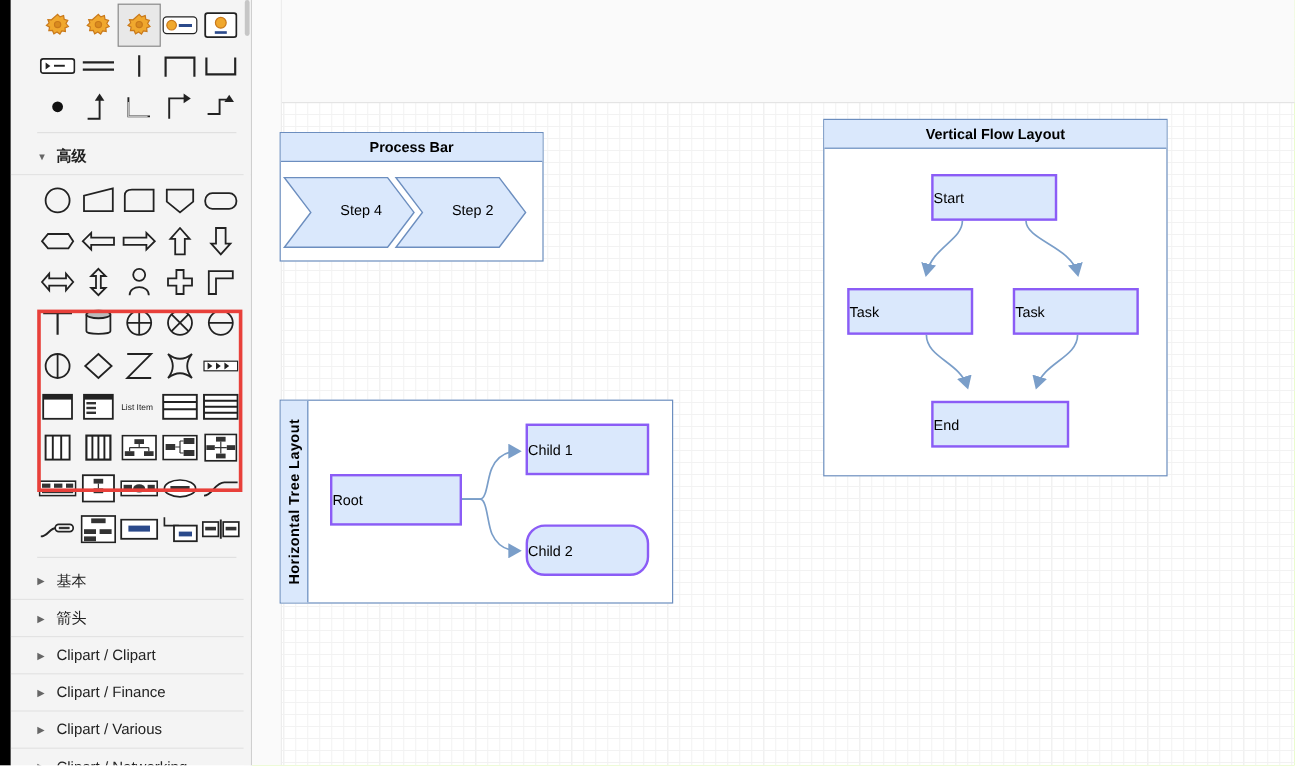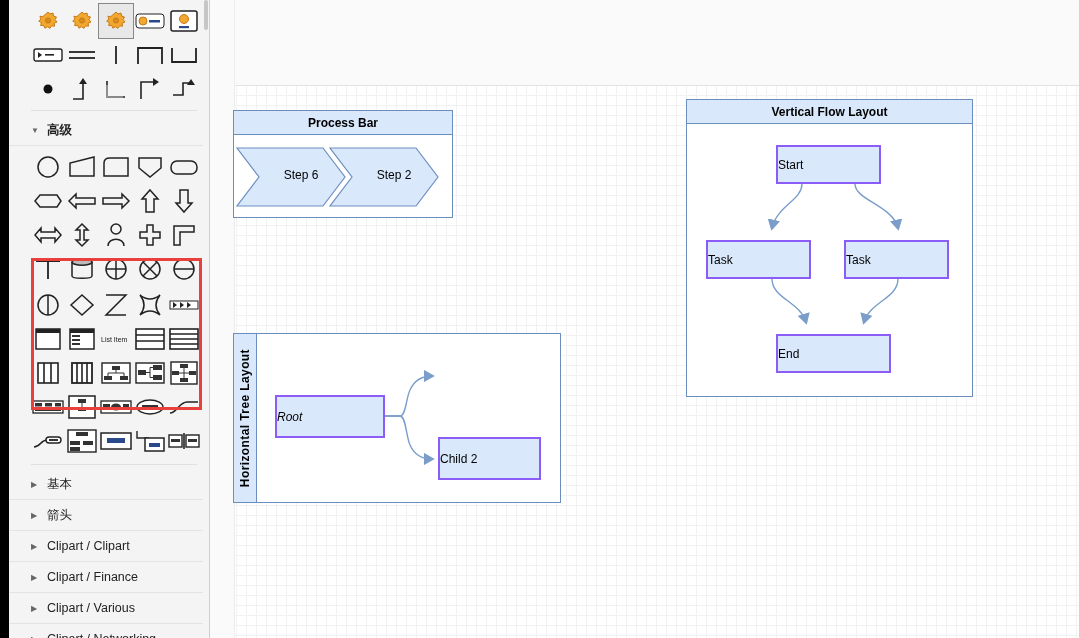--- a/index.html
+++ b/index.html
@@ -600,21 +600,21 @@
     <svg class="overlay" width="1079" height="638">
 
       <g>
         <path d="M27 148 L113 148 L135 177 L113 206 L27 206 L49 177 Z" fill="#dae8fc" stroke="#6c8ebf" stroke-width="1.2"></path>
       </g>
 
       <g>
         <path d="M120 148 L206 148 L228 177 L206 206 L120 206 L142 177 Z" fill="#dae8fc" stroke="#6c8ebf" stroke-width="1.2"></path>
       </g>
     </svg>
-    <div style="position:absolute;left:56px;top:168px;width:70px;text-align:center;font-size:12px;">Step 6</div>
+    <div style="position:absolute;left:56px;top:168px;width:70px;text-align:center;font-size:12px;">Step 4</div>
     <div style="position:absolute;left:149px;top:168px;width:70px;text-align:center;font-size:12px;">Step 2</div>
 
     <div class="container-box" style="left:476px; top:99px; width:287px; height:298px;text-align:right;">
       <div class="container-title">Vertical Flow Layout</div>
     </div>
     <svg class="overlay" width="1079" height="638">
       <defs>
         <marker id="ar" markerWidth="9" markerHeight="9" refX="6" refY="4.5" orient="auto">
           <path d="M0 0 L8 4.5 L0 9 z" fill="#7a9ec9"></path>
         </marker>
@@ -639,20 +639,23 @@
 
     <div class="container-box" style="left:23px; top:333px; width:328px; height:170px;">
       <div class="vtitle">
         <span>Horizontal Tree Layout</span>
       </div>
     </div>
     <svg class="overlay" width="1079" height="638">
       <path d="M174 416 H190 C196 416 196 398 200 390 C204 381 212 376 222 376" fill="none" stroke="#7a9ec9" stroke-width="1.4" marker-end="url(#ar)"></path>
       <path d="M174 416 H190 C196 416 196 436 200 445 C204 454 212 459 222 459" fill="none" stroke="#7a9ec9" stroke-width="1.4" marker-end="url(#ar)"></path>
     </svg>
-    <div class="node" style="left:65px; top:395px; width:110px; height:43px;font-style:italic;">
+    <div class="node" style="left:65px; top:395px; width:110px; height:43px;">
       <span>Root</span>
     </div>
-    <div class="node" style="left:228px; top:437px; width:103px; height:43px;">
+    <div class="node" style="left:228px; top:353px; width:103px; height:43px;">
+      <span>Child 1</span>
+    </div>
+    <div class="node" style="left:228px; top:437px; width:103px; height:43px;border-radius:16px;">
       <span>Child 2</span>
     </div>
   </div>
 </div>
 
 </body></html>

